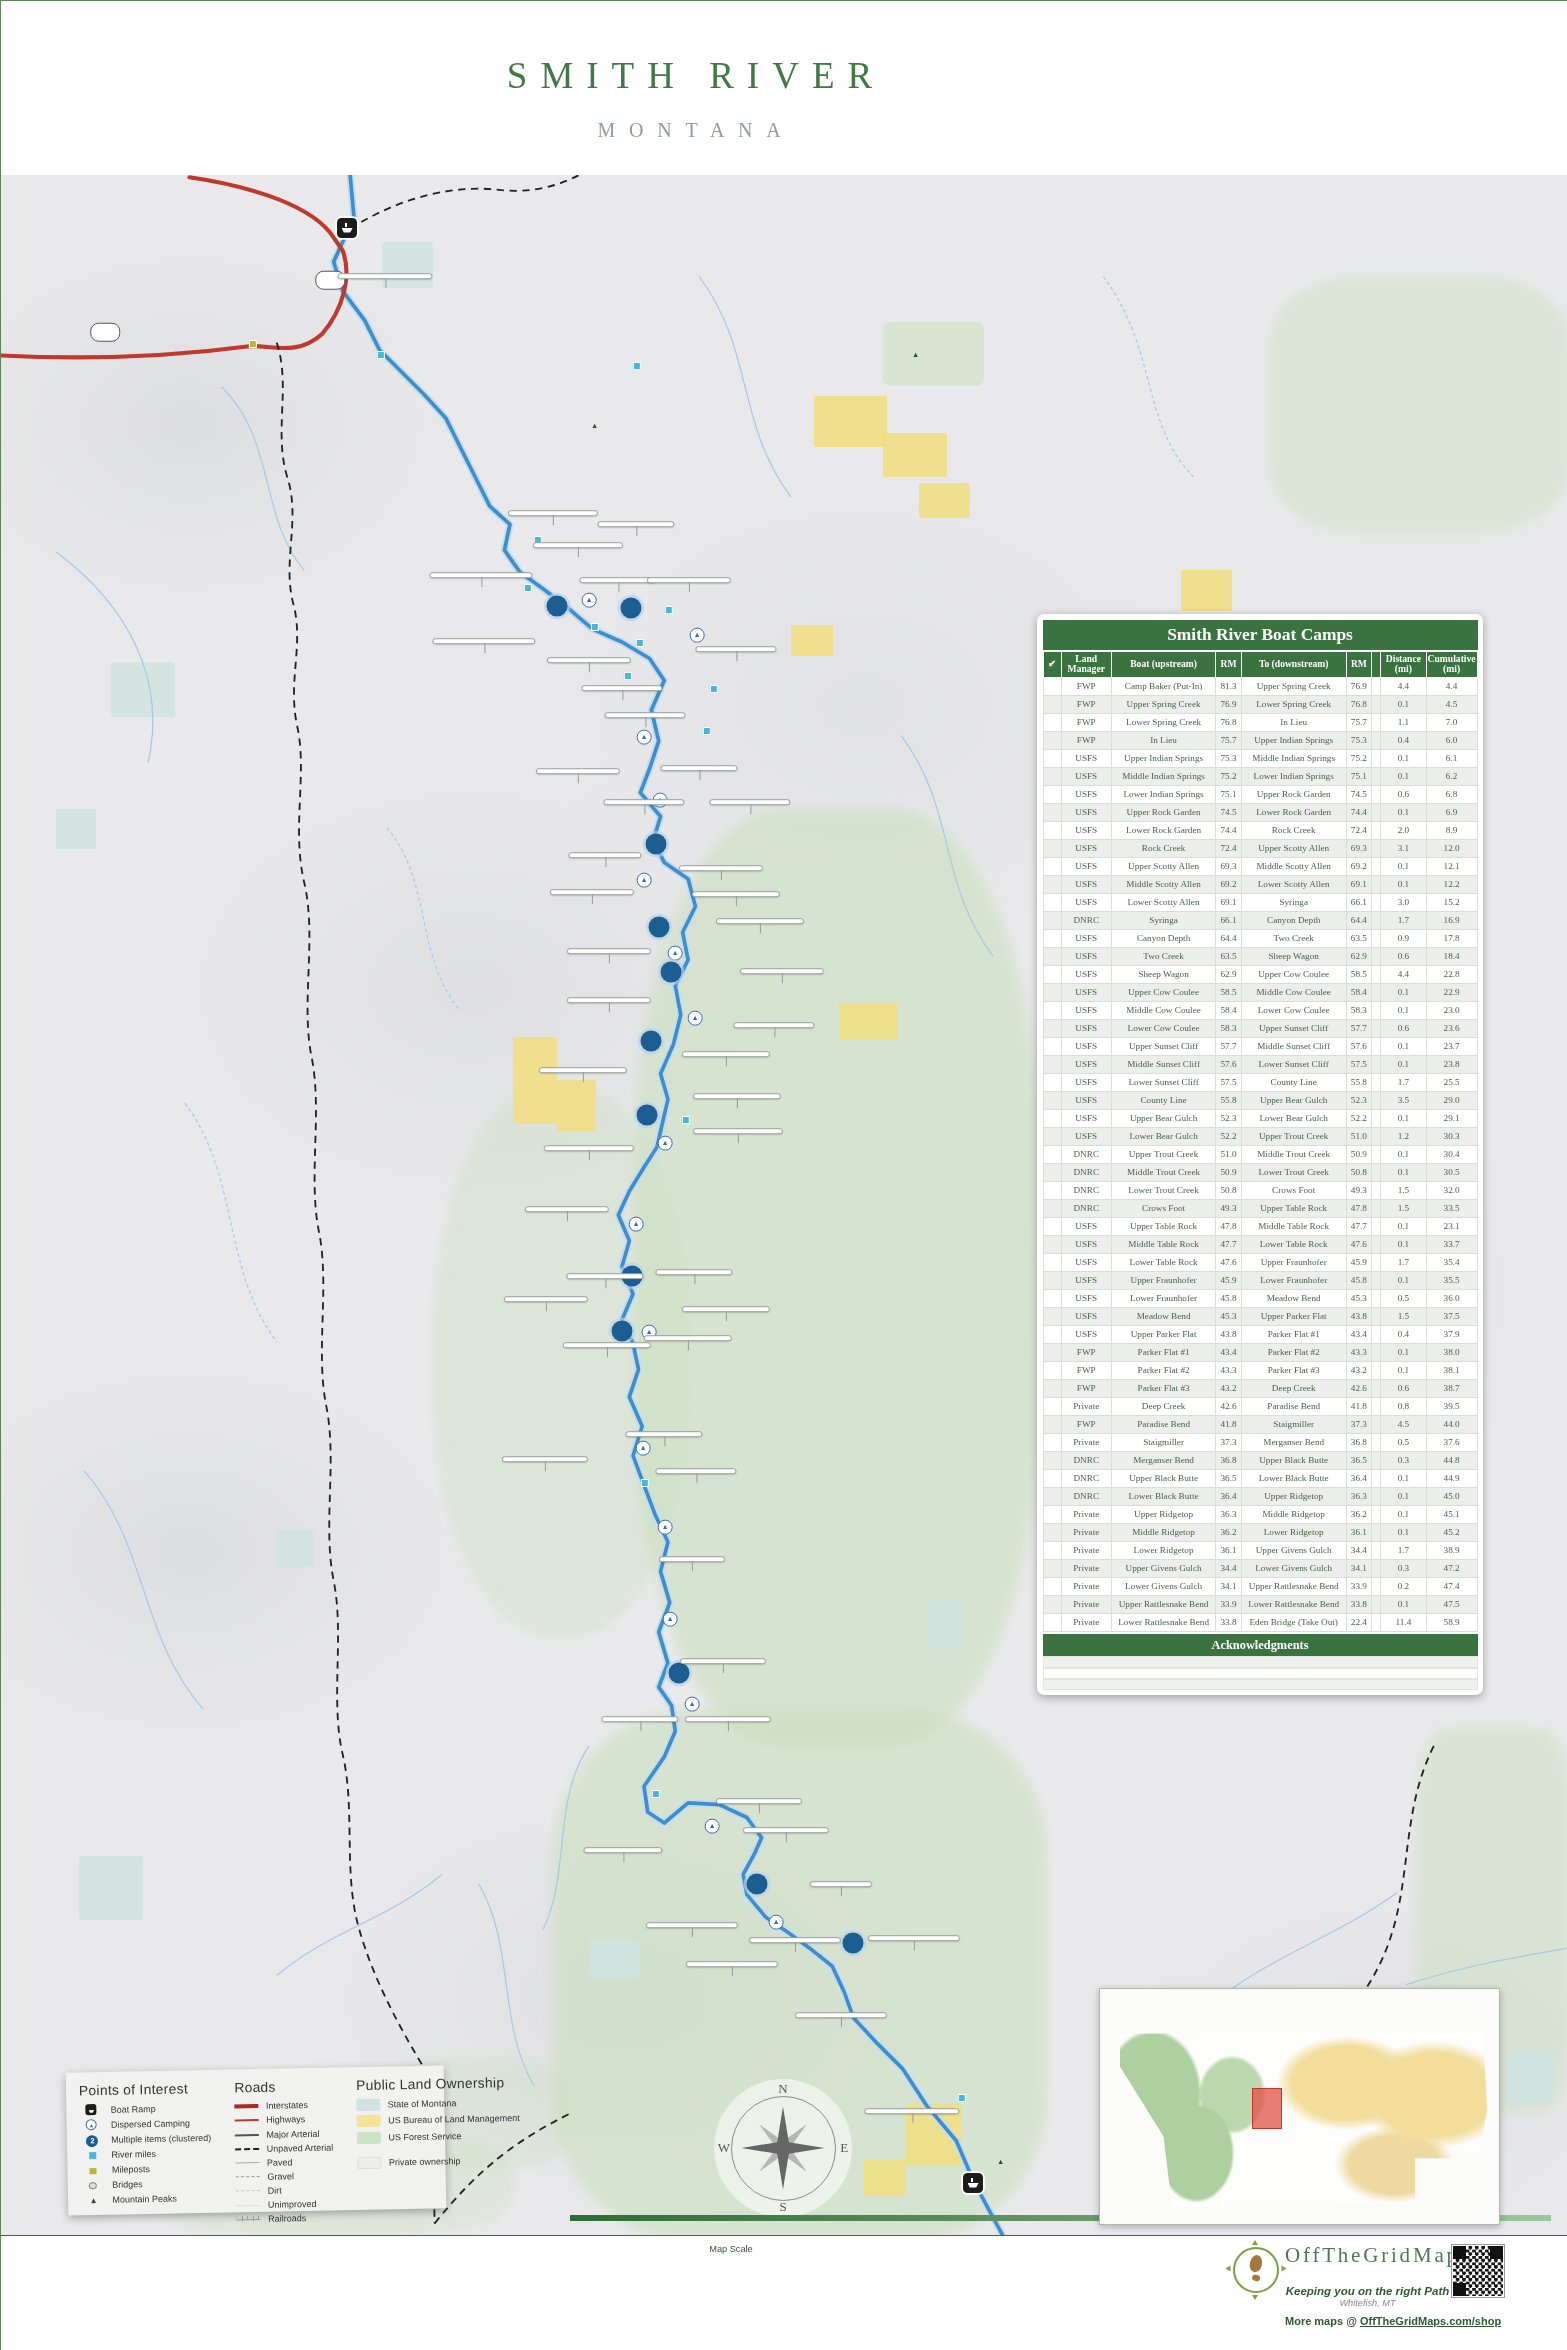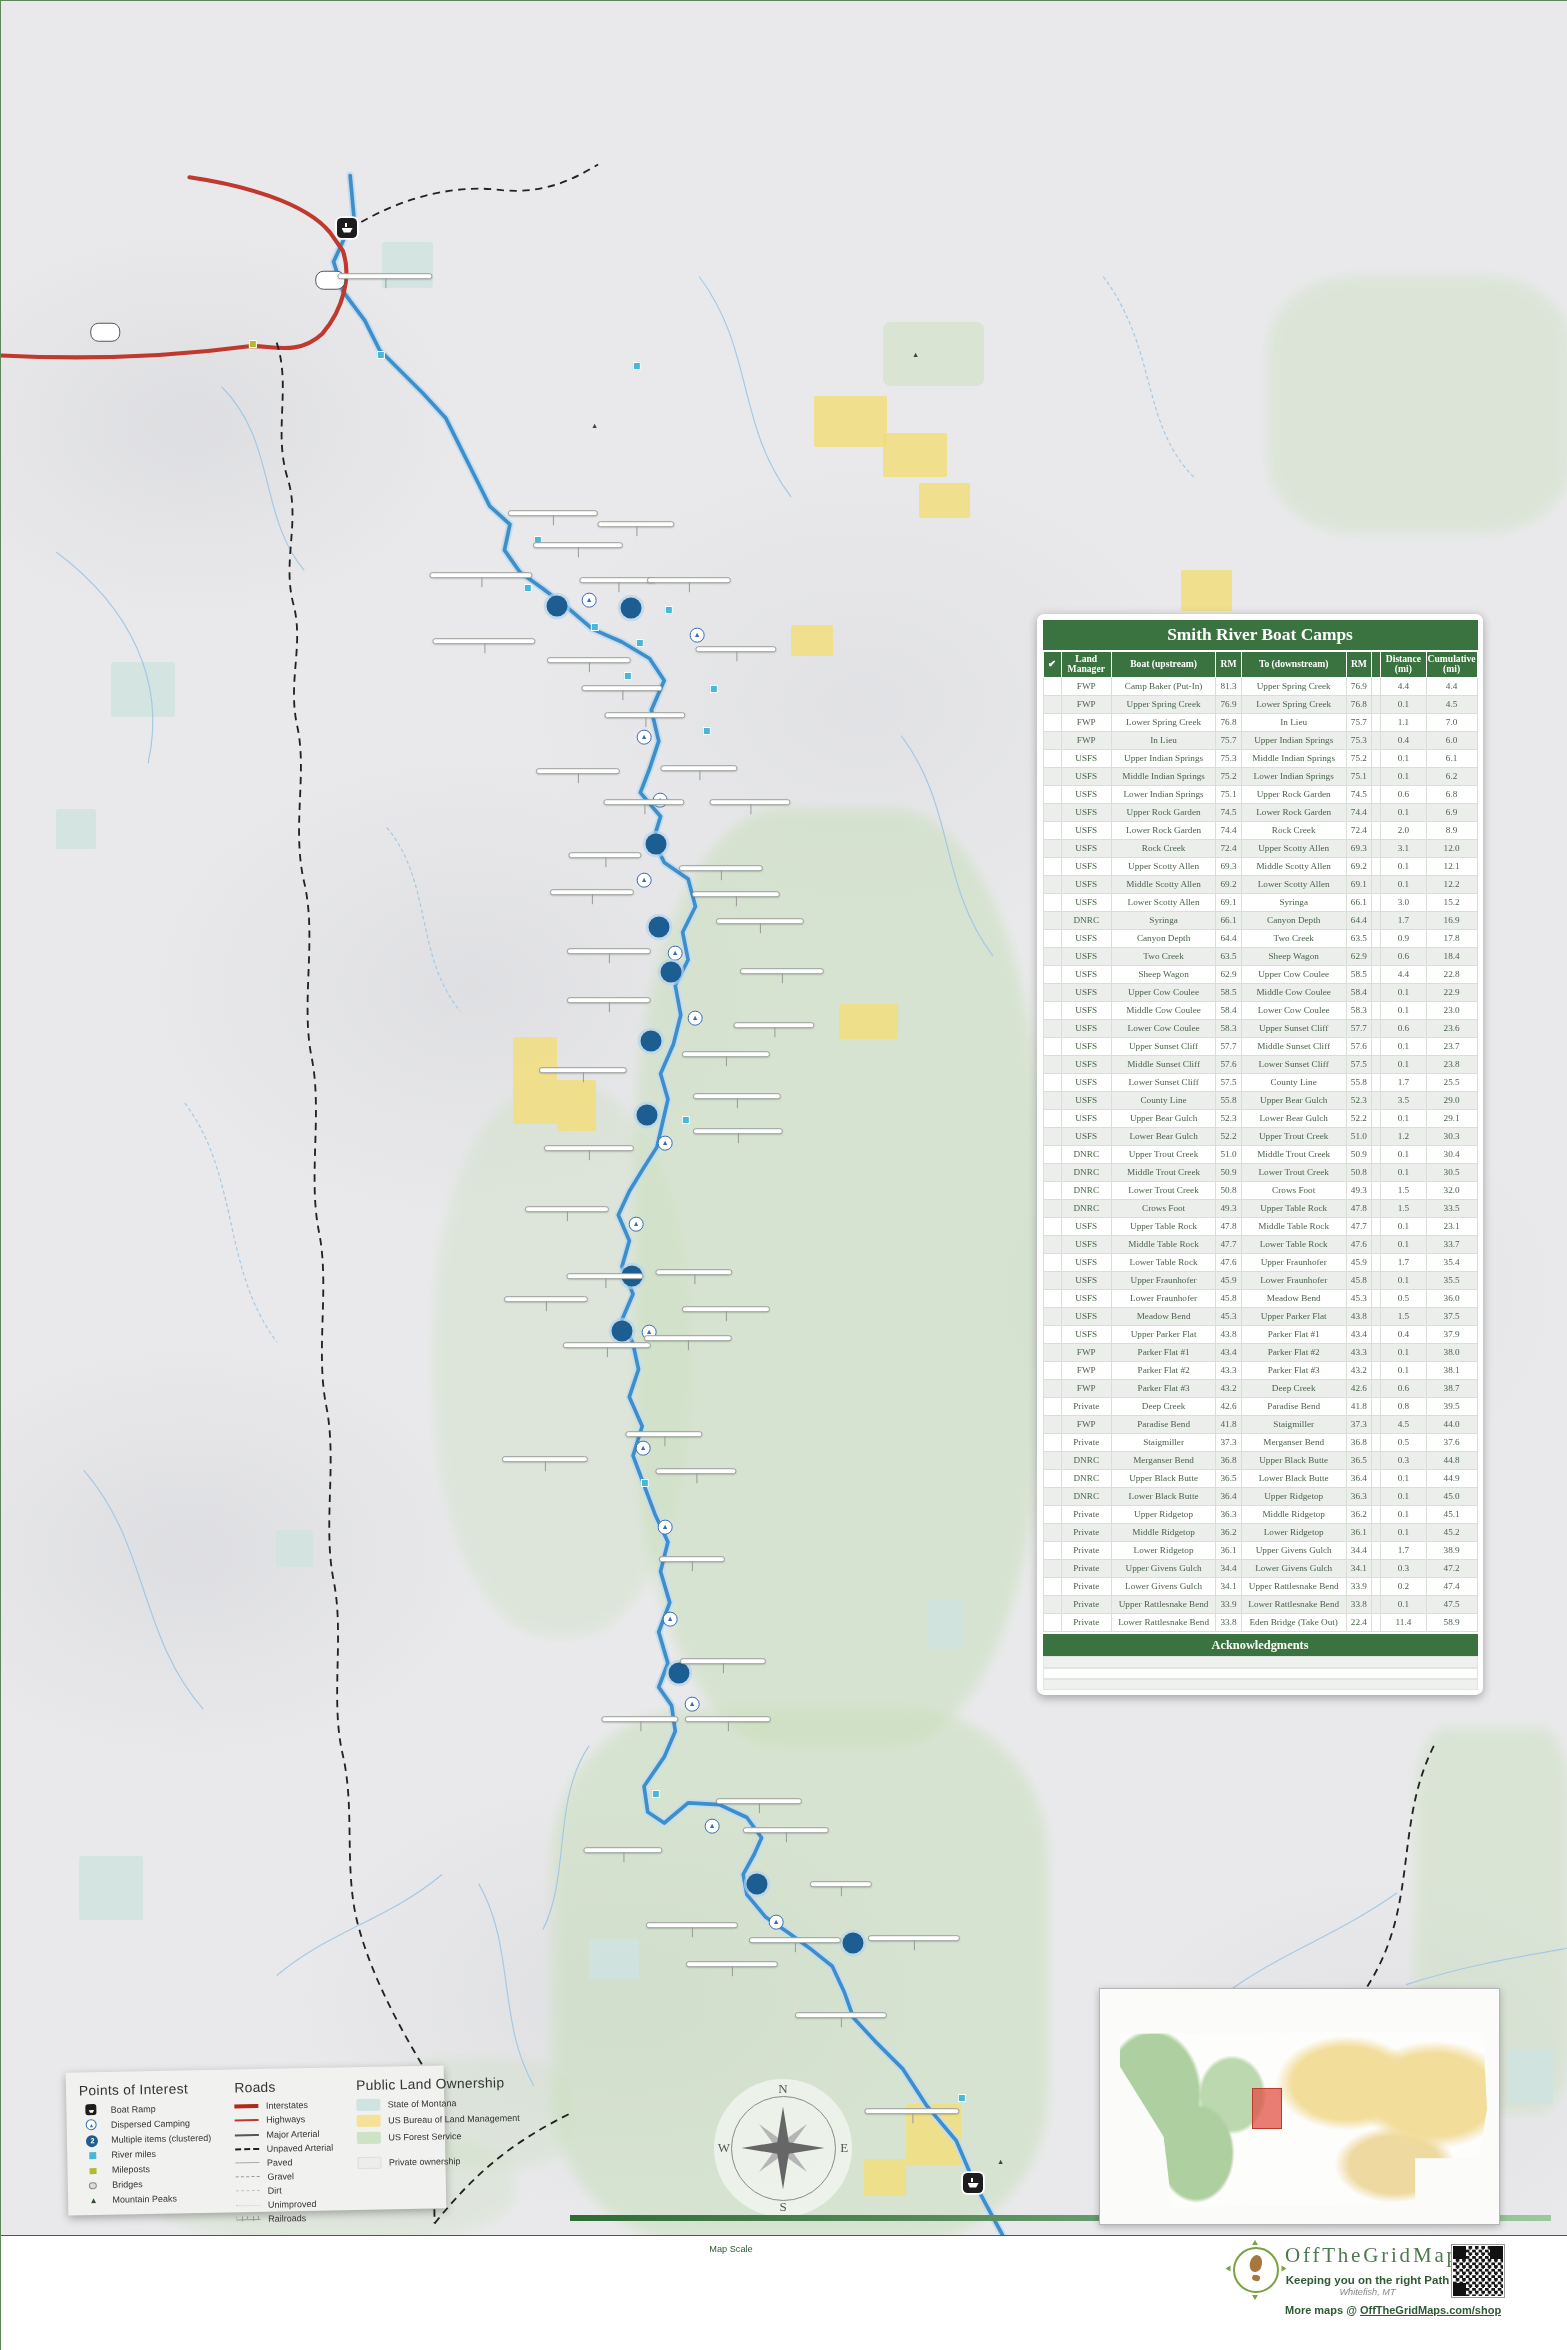--- a/index.html
+++ b/index.html
@@ -34,21 +34,21 @@
   .brand-logo .sole{position:absolute;left:14.7px;top:6.4px;width:12px;height:16.5px;background:#a8763f;
     border-radius:50% 50% 46% 46%;transform:rotate(12deg);}
   .brand-logo .heel{position:absolute;left:16.5px;top:26px;width:8.3px;height:6.4px;background:#a8763f;
     border-radius:45%;transform:rotate(12deg);}
   .brand-logo .pt{position:absolute;width:0;height:0;border-left:3.7px solid transparent;border-right:3.7px solid transparent;
     border-bottom:5.5px solid #7aa23f;}
   .brand-logo .pn{left:16.5px;top:-9.2px;} .brand-logo .ps{left:16.5px;bottom:-9.2px;transform:rotate(180deg);}
   .brand-logo .pe{right:-10px;top:17.4px;transform:rotate(90deg);} .brand-logo .pw{left:-10px;top:17.4px;transform:rotate(-90deg);}
   .brand-txt{position:absolute;left:1284px;top:7.3px;width:165px;text-align:center;}
   .brand-txt .bn{font-family:"Liberation Serif",serif;font-size:21px;letter-spacing:2.8px;color:#4c7a4e;white-space:nowrap;}
-  .brand-txt .tg{font-size:11.5px;font-weight:bold;color:#2f5a33;margin-top:6px;}
+  .brand-txt .tg{font-size:11.5px;font-weight:bold;font-style:italic;color:#2f5a33;margin-top:17px;}
   .brand-txt .loc{font-size:9.2px;font-style:italic;color:#8a8a8a;margin-top:0.9px;}
   .brand-txt .mm{font-size:11px;font-weight:bold;color:#2f5a33;margin-top:7.3px;white-space:nowrap;}
   .brand-txt .mm a{color:#2f5a33;}
   .qr{position:absolute;left:1451px;top:9.2px;width:50px;height:50px;border:1.8px solid #fff;outline:0.9px solid #999;
     background:
       linear-gradient(#111,#111) 0 0/13px 13px no-repeat,
       linear-gradient(#fff,#fff) 2.8px 2.8px/7.3px 7.3px no-repeat,
       linear-gradient(#111,#111) 37px 0/13px 13px no-repeat,
       linear-gradient(#fff,#fff) 39px 2.8px/7.3px 7.3px no-repeat,
       linear-gradient(#111,#111) 0 37px/13px 13px no-repeat,
@@ -1135,20 +1135,24 @@
         <div class="il" style="position: absolute; left: 44px; top: 196px;"></div>
       </div>
   </div>
 
   <div class="sbar">
       <div class="sl" style="position: absolute; left: 144px;"></div>
       <div class="sl" style="position: absolute; left: 277px;"></div>
       <div class="sl" style="position: absolute; left: 410px;"></div>
     </div>
 
+  <div class="hdr">
+    <div class="t1">SMITH RIVER</div>
+    <div class="t2">MONTANA</div>
+  </div>
 
   <div class="ftr">
     <div class="disc">
         <div class="line"></div>
         <div class="line"></div>
         <div class="line"></div>
         <div class="line"></div>
         <div class="line"></div>
       </div>
     <div class="mscale">

